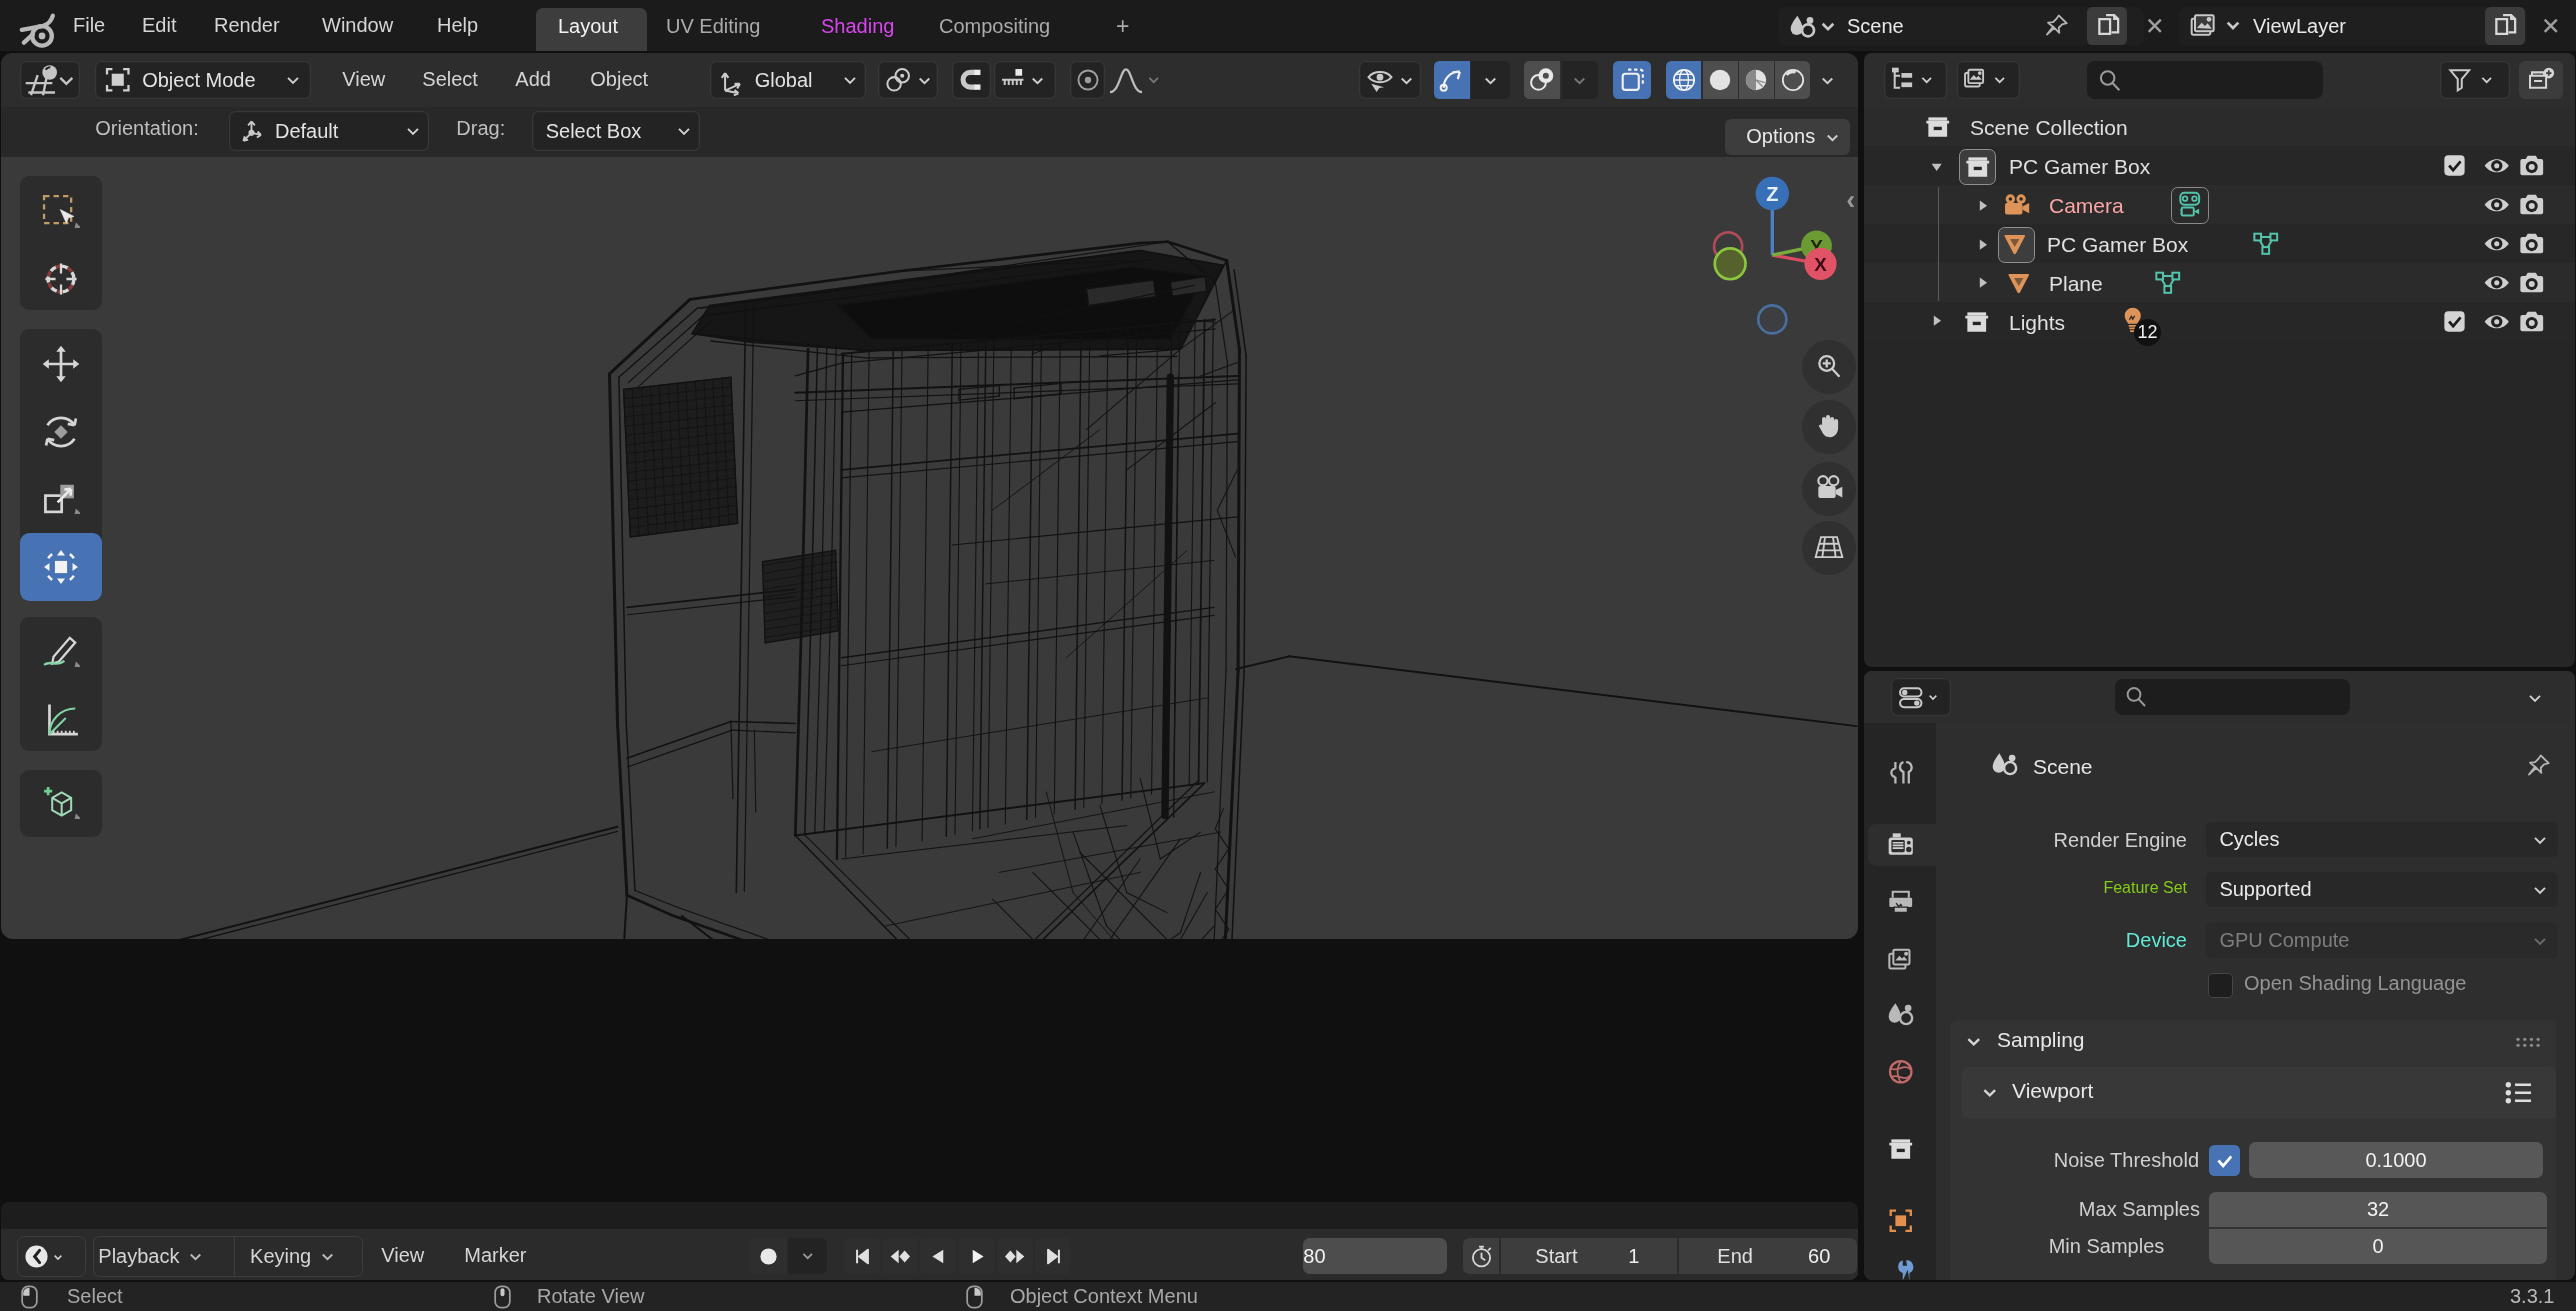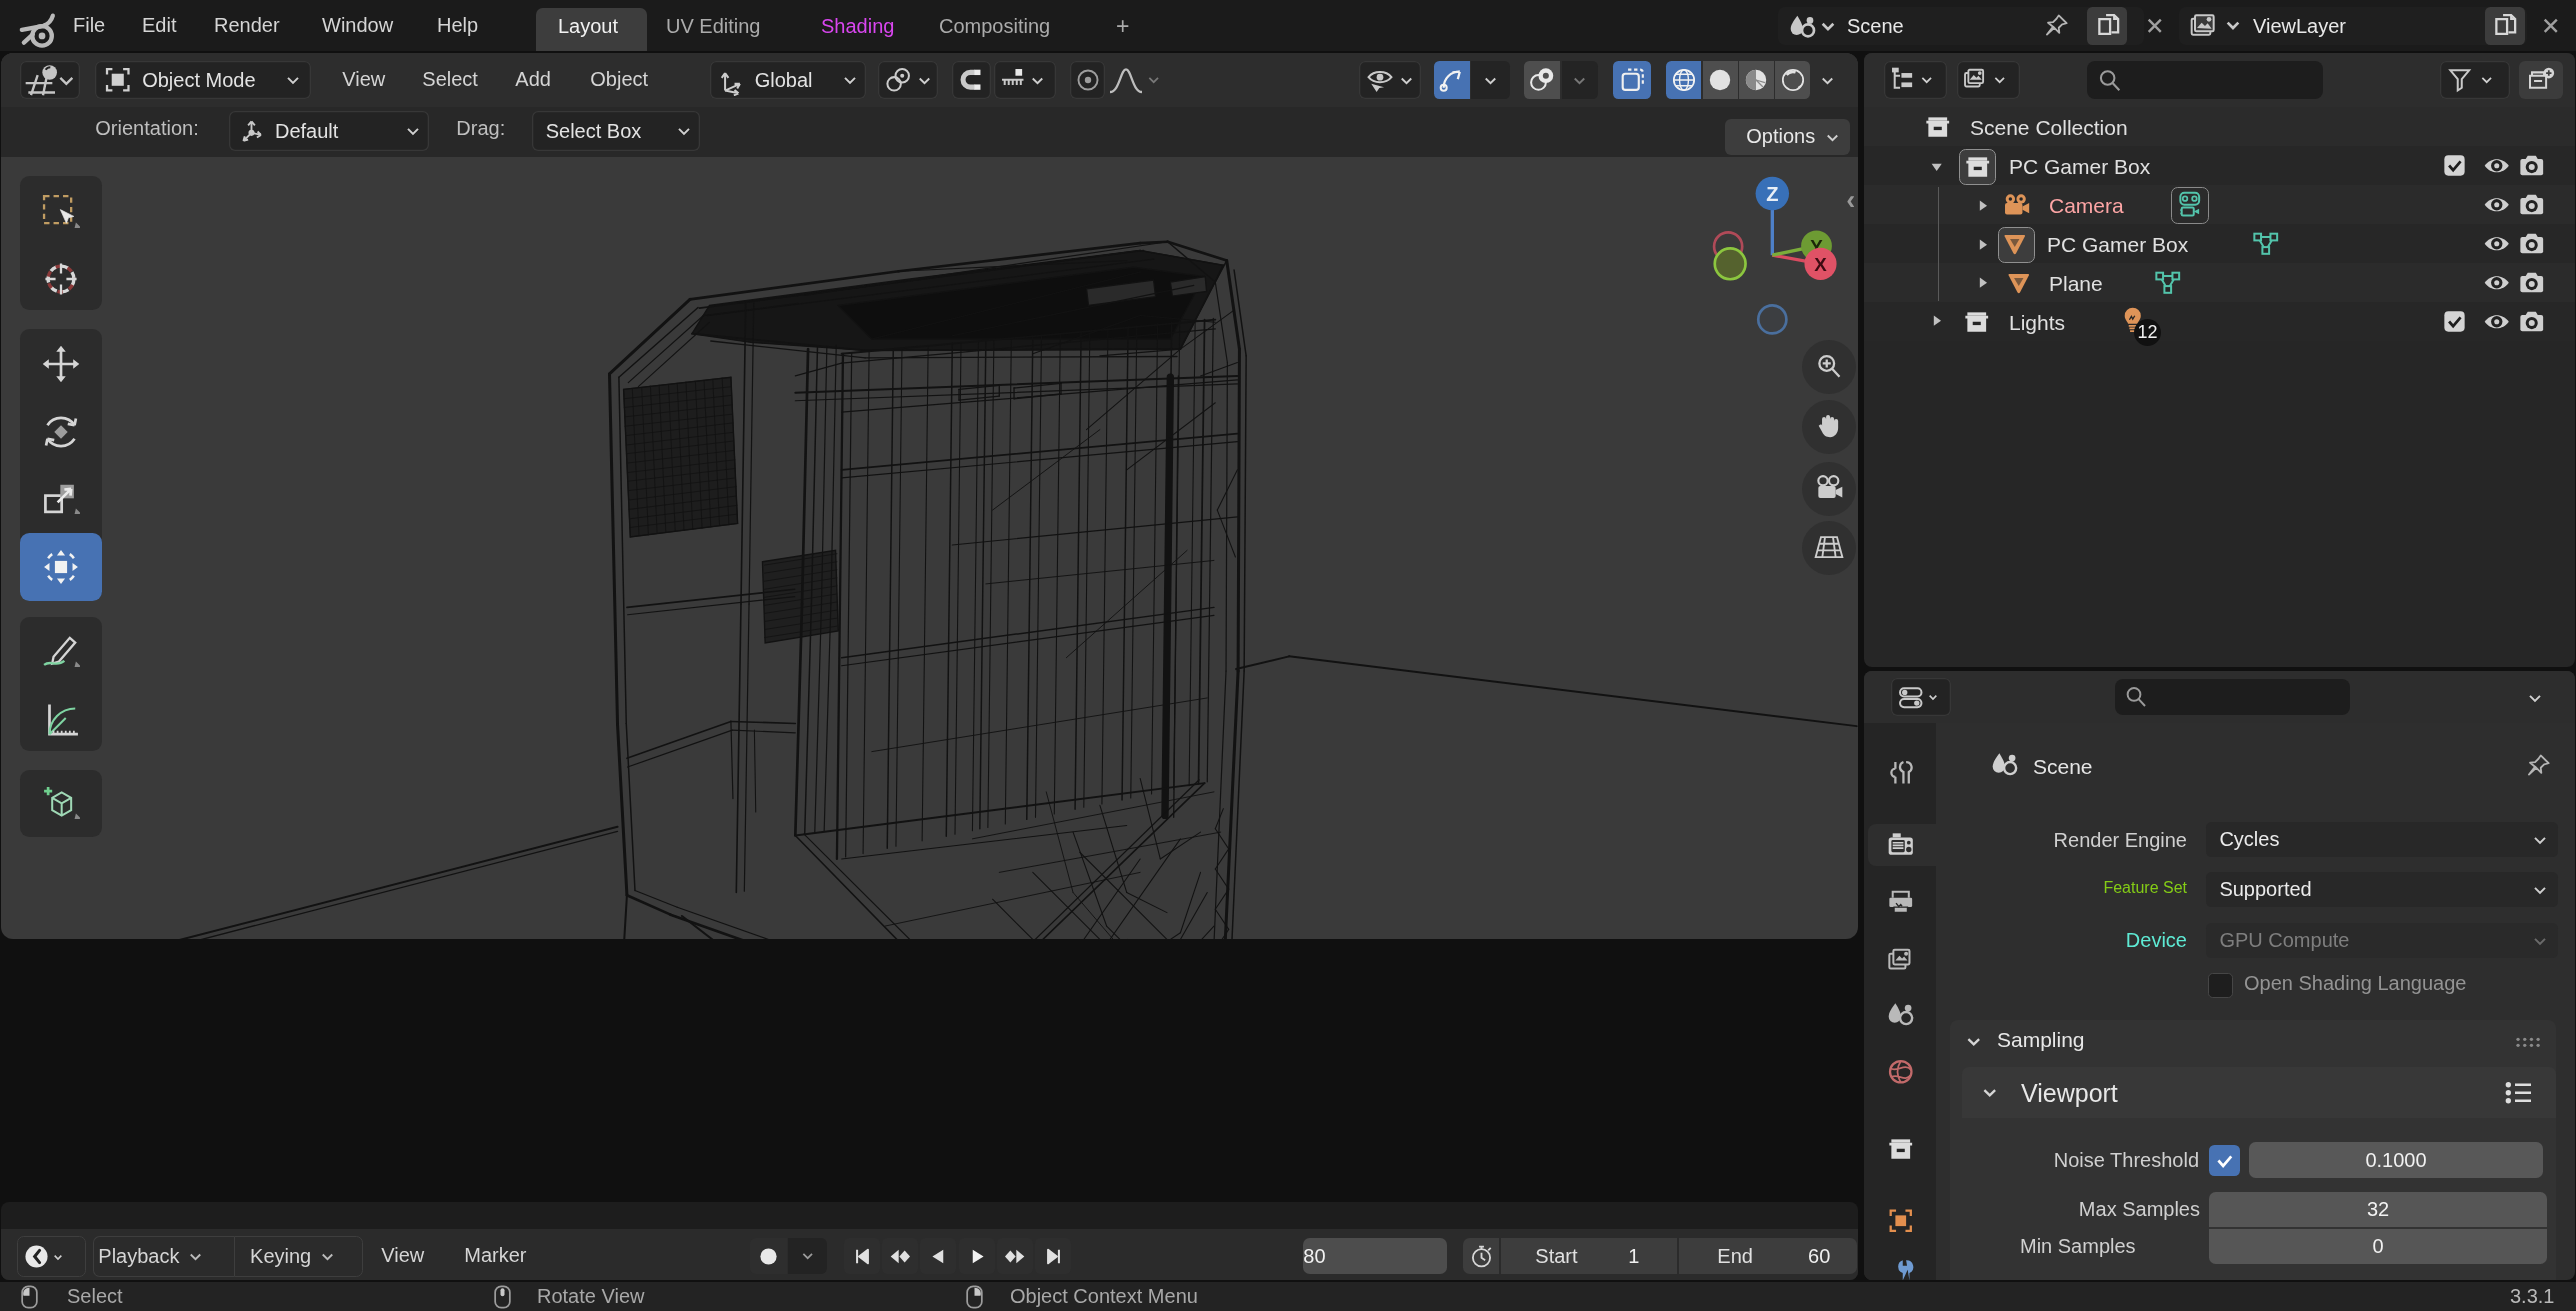--- a/index.html
+++ b/index.html
@@ -936,39 +936,39 @@
    <circle cx="6" cy="14" r="2.5"></circle>
         <circle cx="16" cy="14" r="2.5"></circle>
         <circle cx="26" cy="14" r="2.5"></circle>
         <circle cx="36" cy="14" r="2.5"></circle>
       </g>
   </svg>
   <div class="abs" style="left:98px;top:396px;width:594px;height:51px;background:#383838;border-radius:6.7px 6.7px 0 0"></div>
   <svg class="abs" style="left:115px;top:411px" width="21.5" height="21.5" viewBox="0 0 24 24">
       <path d="M6 9l6 6 6-6" stroke="#d5d5d5" stroke-width="2.6" fill="none"></path>
     </svg>
-  <div class="abs" style="left:157px;top:408px;color:#e8e8e8;font-size:25px">Viewport</div>
+  <div class="abs" style="left:148px;top:408px;color:#e8e8e8;font-size:21px">Viewport</div>
   <svg class="abs" style="left:639px;top:407px" width="32" height="29.5" viewBox="0 0 48 44">
    <g fill="#dedede">
         <circle cx="8" cy="10" r="4"></circle>
         <circle cx="8" cy="22" r="4"></circle>
         <circle cx="8" cy="34" r="4"></circle>
       </g>
    <path d="M18 10 h24 M18 22 h24 M18 34 h24" stroke="#dedede" stroke-width="3.6"></path>
   </svg>
   <div class="abs" style="left:144px;top:478px;width:191px;height:24px;color:#d0d0d0;font-size:20px;text-align:right">Noise Threshold</div>
   <div class="abs row" style="left:345px;top:474px;width:31px;height:31px;background:#4772b3;border-radius:5.4px;justify-content:center">
    <svg width="23" height="23" viewBox="0 0 34 34">
         <path d="M8 17 l7 8 12-14" stroke="#ffffff" stroke-width="4" fill="none"></path>
       </svg>
   </div>
   <div class="abs" style="left:385px;top:471px;width:294px;height:36px;background:#585858;border-radius:6.7px;color:#f2f2f2;font-size:20px;text-align:center;line-height:36px">0.1000</div>
   <div class="abs" style="left:149px;top:527px;width:187px;height:24px;color:#d0d0d0;font-size:20px;text-align:right">Max Samples</div>
   <div class="abs" style="left:345px;top:521px;width:338px;height:35px;background:#565656;border-radius:6.7px 6.7px 0 0;color:#f2f2f2;font-size:20px;text-align:center;line-height:35px">32</div>
-  <div class="abs" style="left:156px;top:564px;width:187px;height:24px;color:#d0d0d0;font-size:20px;text-align:left">Min Samples</div>
+  <div class="abs" style="left:149px;top:564px;width:187px;height:24px;color:#d0d0d0;font-size:20px;text-align:center">Min Samples</div>
   <div class="abs" style="left:345px;top:558px;width:338px;height:35px;background:#565656;border-radius:0 0 6.7px 6.7px;color:#f2f2f2;font-size:20px;text-align:center;line-height:35px">0</div>
 </div>
 
 <div class="abs" style="left:1.3px;top:1202px;width:1857px;height:78px;background:#1d1d1d;border-radius:8px;overflow:hidden">
   <div class="abs" style="left:0;top:27px;width:1857px;height:51px;background:#2b2b2b"></div>
   <div class="abs row" style="left:16px;top:34px;width:67px;height:39px;border:1.3px solid #3e3e3e;border-radius:6.7px;background:#2b2b2b">
    <svg width="27" height="27" viewBox="0 0 44 44" style="margin-left:4.7px">
     <circle cx="22" cy="22" r="18" fill="#e8e8e8"></circle>
     <path d="M27 12 l-8 10 8 10" stroke="#222" stroke-width="5" fill="none" stroke-linecap="round"></path>
    </svg>

